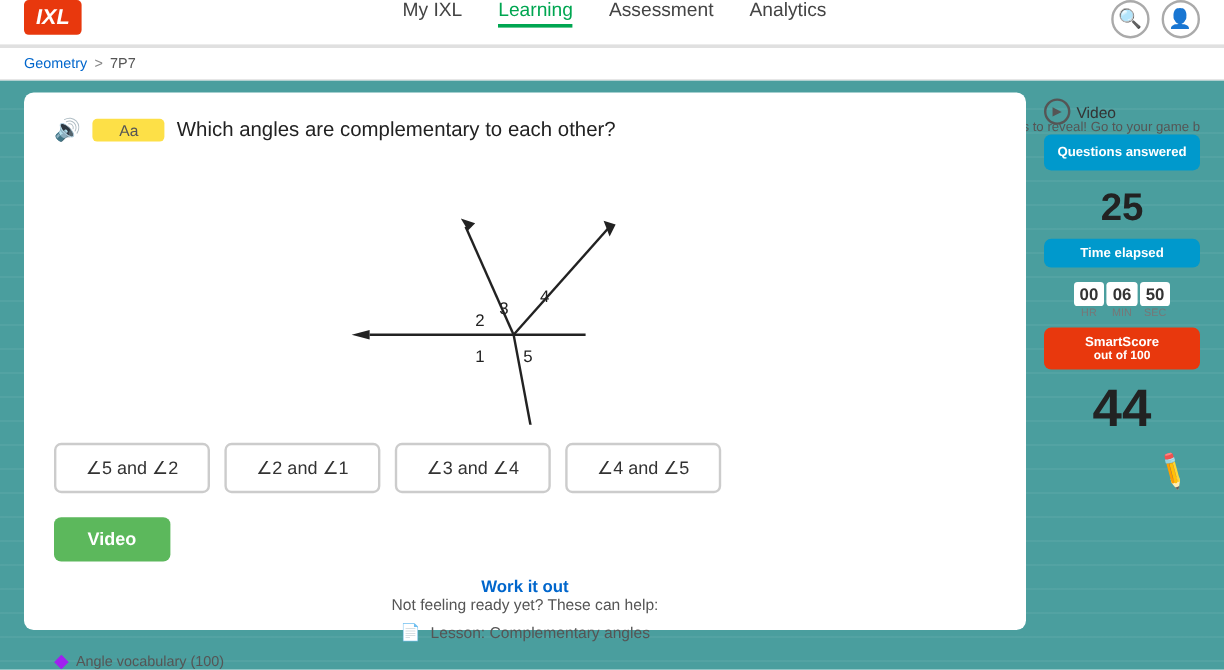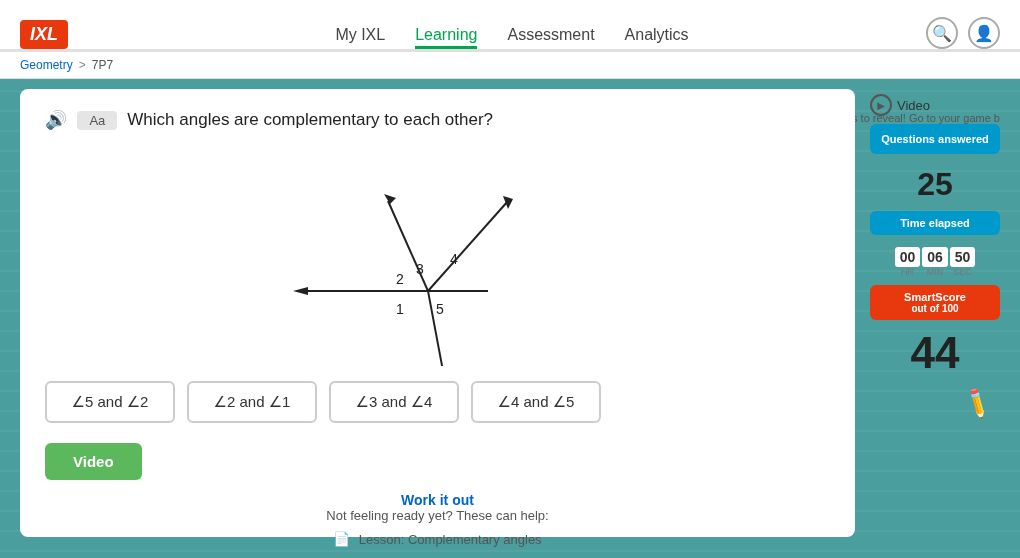--- a/index.html
+++ b/index.html
@@ -8,23 +8,23 @@
       background: #4a9e9e;
       width: 1020px;
       height: 558px;
       overflow: hidden;
       position: relative;
     }
 
     
     .header {
       background: #fff;
-      height: 52px;
-      display: flex;
-      align-items: flex-end;
+      height: 40px;
+      display: flex;
+      align-items: flex-start;
       padding: 0 20px;
       border-bottom: 3px solid #e0e0e0;
       position: relative;
     }
     .logo {
       background: #e8380d;
       color: #fff;
       font-weight: 900;
       font-size: 18px;
       padding: 4px 10px;
@@ -113,23 +113,23 @@
     }
 
     .question-header {
       display: flex;
       align-items: center;
       gap: 10px;
       margin-bottom: 15px;
     }
     .sound-icon { font-size: 18px; color: #444; cursor: pointer; }
     .aa-icon {
-      background: #e5e5e5;
+      background: #fde047;
       border-radius: 4px;
-      padding: 2px 12px;
+      padding: 2px 22px;
       font-size: 13px;
       color: #555;
       cursor: pointer;
     }
     .question-text {
       font-size: 17px;
       color: #222;
     }
 
     

